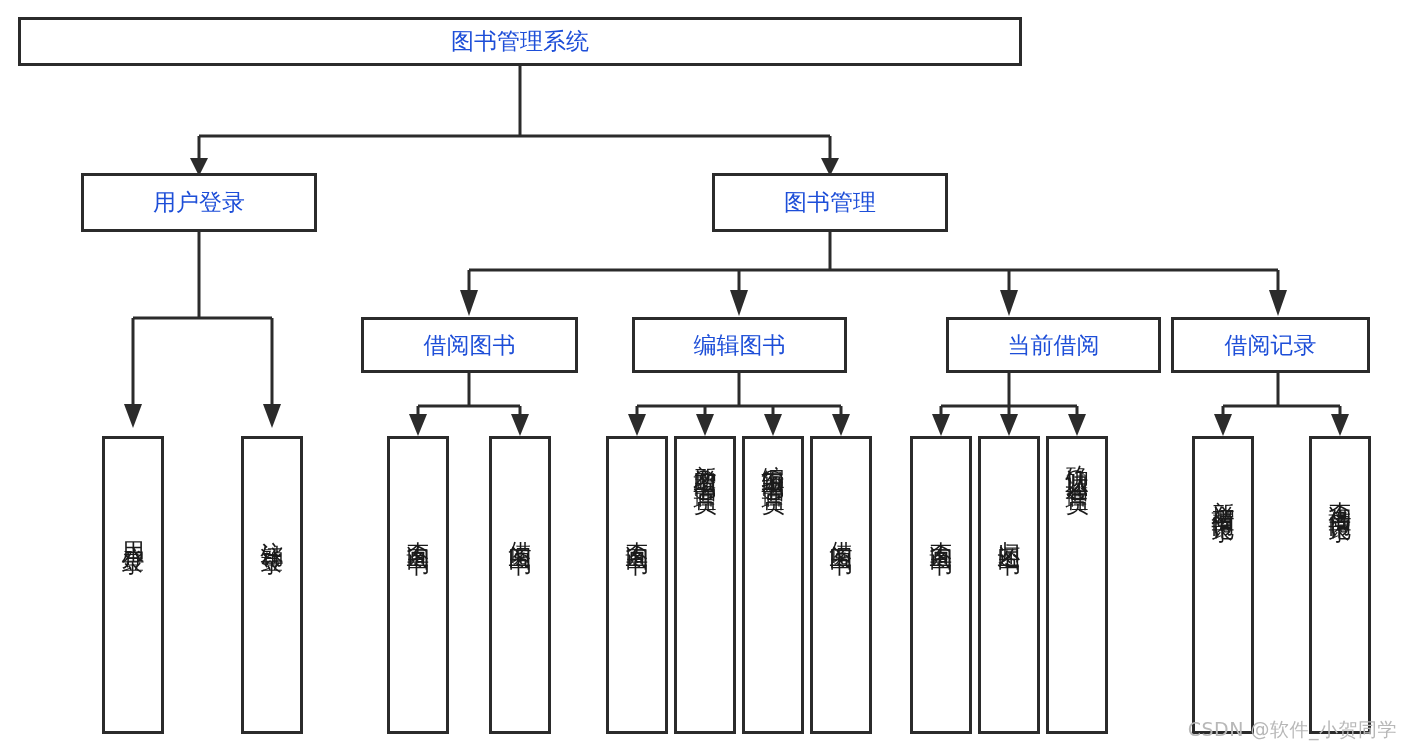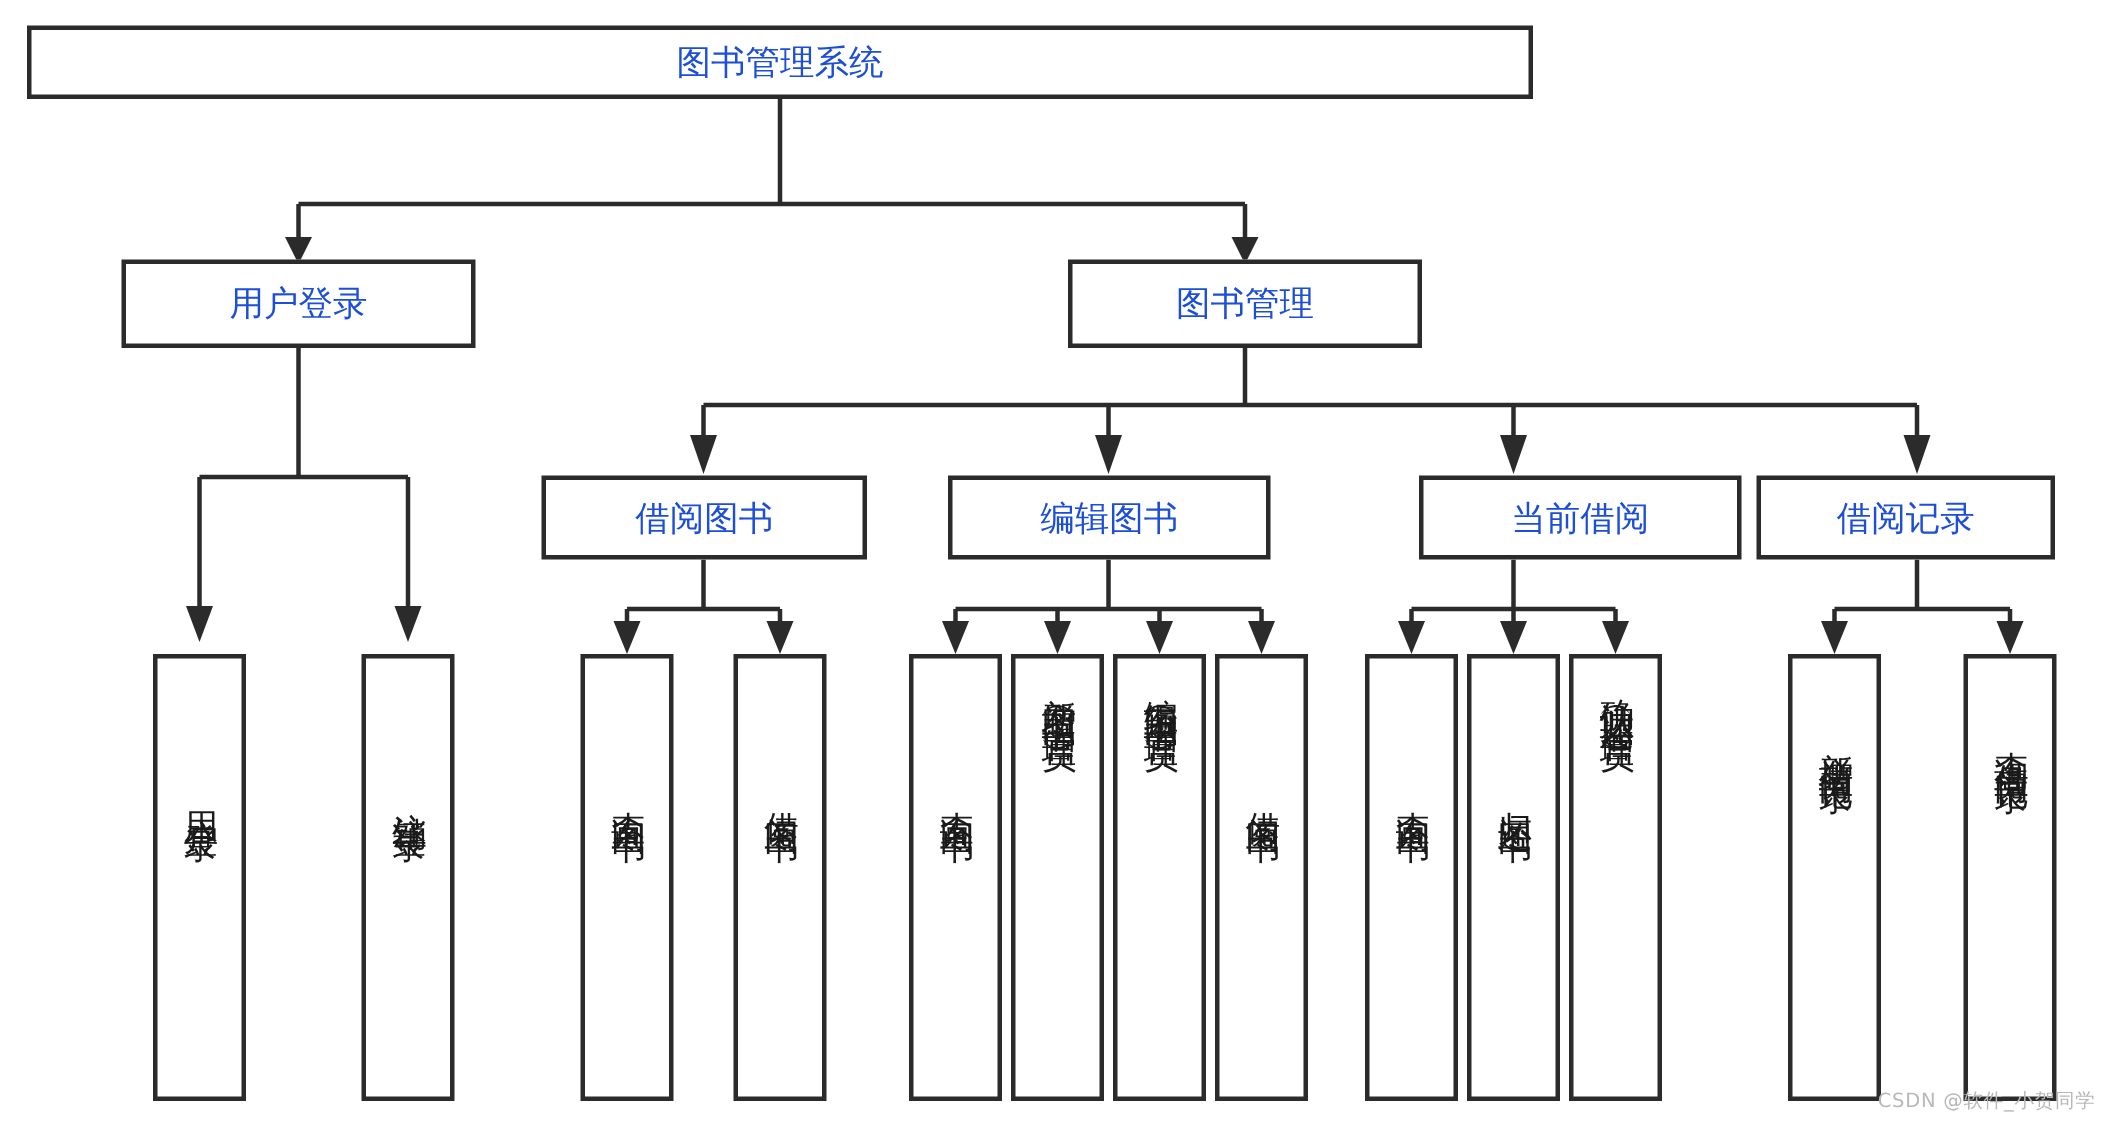--- a/index.html
+++ b/index.html
@@ -2,21 +2,21 @@
 <html><head>
 <meta charset="utf-8">
 <style>
   html,body{margin:0;padding:0;background:#ffffff;}
   body{width:1405px;height:747px;overflow:hidden;font-family:"DejaVu Sans","Liberation Sans",sans-serif;}
   #stage{position:relative;width:1405px;height:747px;background:#ffffff;}
   svg#diagram{position:absolute;left:0;top:0;width:1405px;height:747px;display:block;}
   .conn{stroke:#2b2b2b;stroke-width:3;fill:none;stroke-linecap:butt;}
   .arrow-head{fill:#2b2b2b;stroke:none;}
   .watermark{position:absolute;right:8px;bottom:4px;font-family:"DejaVu Sans","Liberation Sans",sans-serif;
-             font-size:13px;color:#b8b8b8;letter-spacing:.5px;white-space:nowrap;user-select:none;}
+             font-size:19px;color:#b8b8b8;letter-spacing:.5px;white-space:nowrap;user-select:none;}
   .vlabel{writing-mode:vertical-rl;text-orientation:upright;font-family:"DejaVu Sans","Liberation Sans",sans-serif;
           font-size:23px;color:#1a1a1a;line-height:1.0;letter-spacing:4px;white-space:nowrap;}
   .vbox{position:absolute;display:flex;align-items:flex-start;justify-content:center;box-sizing:border-box;
         border:3px solid #2b2b2b;background:#fff;overflow:hidden;}
   .hbox{position:absolute;display:flex;align-items:center;justify-content:center;box-sizing:border-box;
         border:3px solid #2b2b2b;background:#fff;font-size:23px;color:#1d4ed8;}
 </style>
 </head>
 <body>
 

